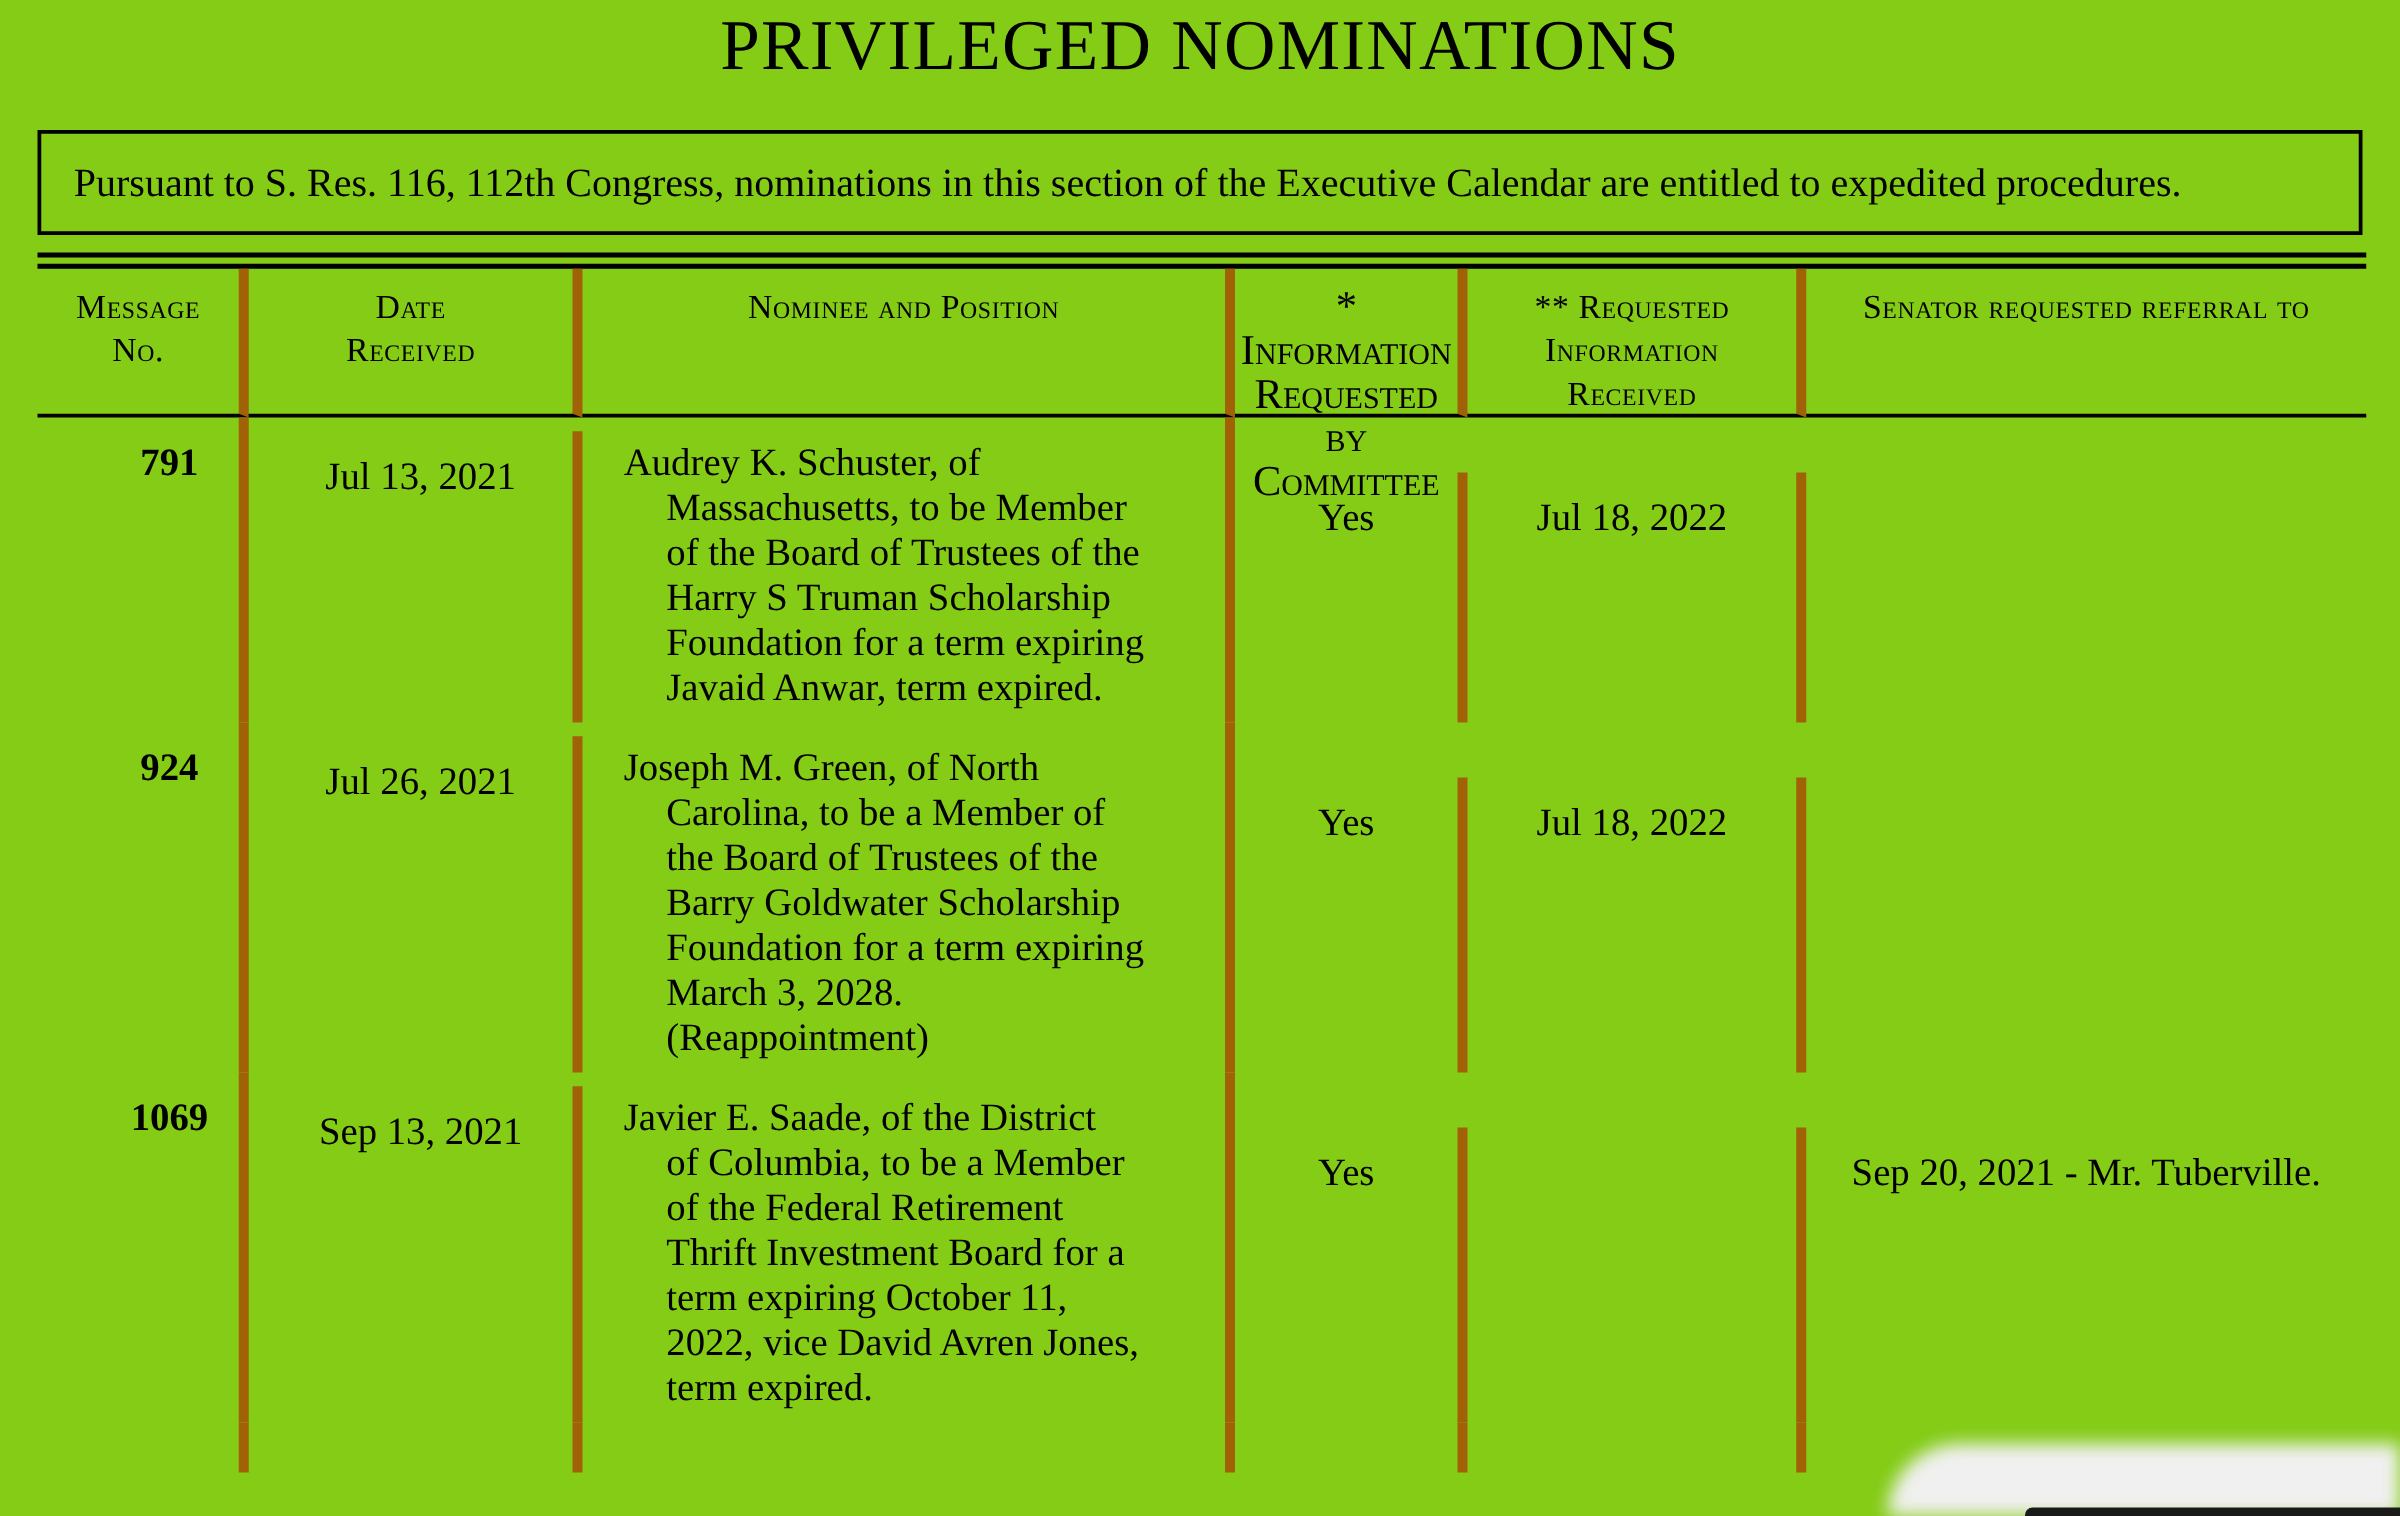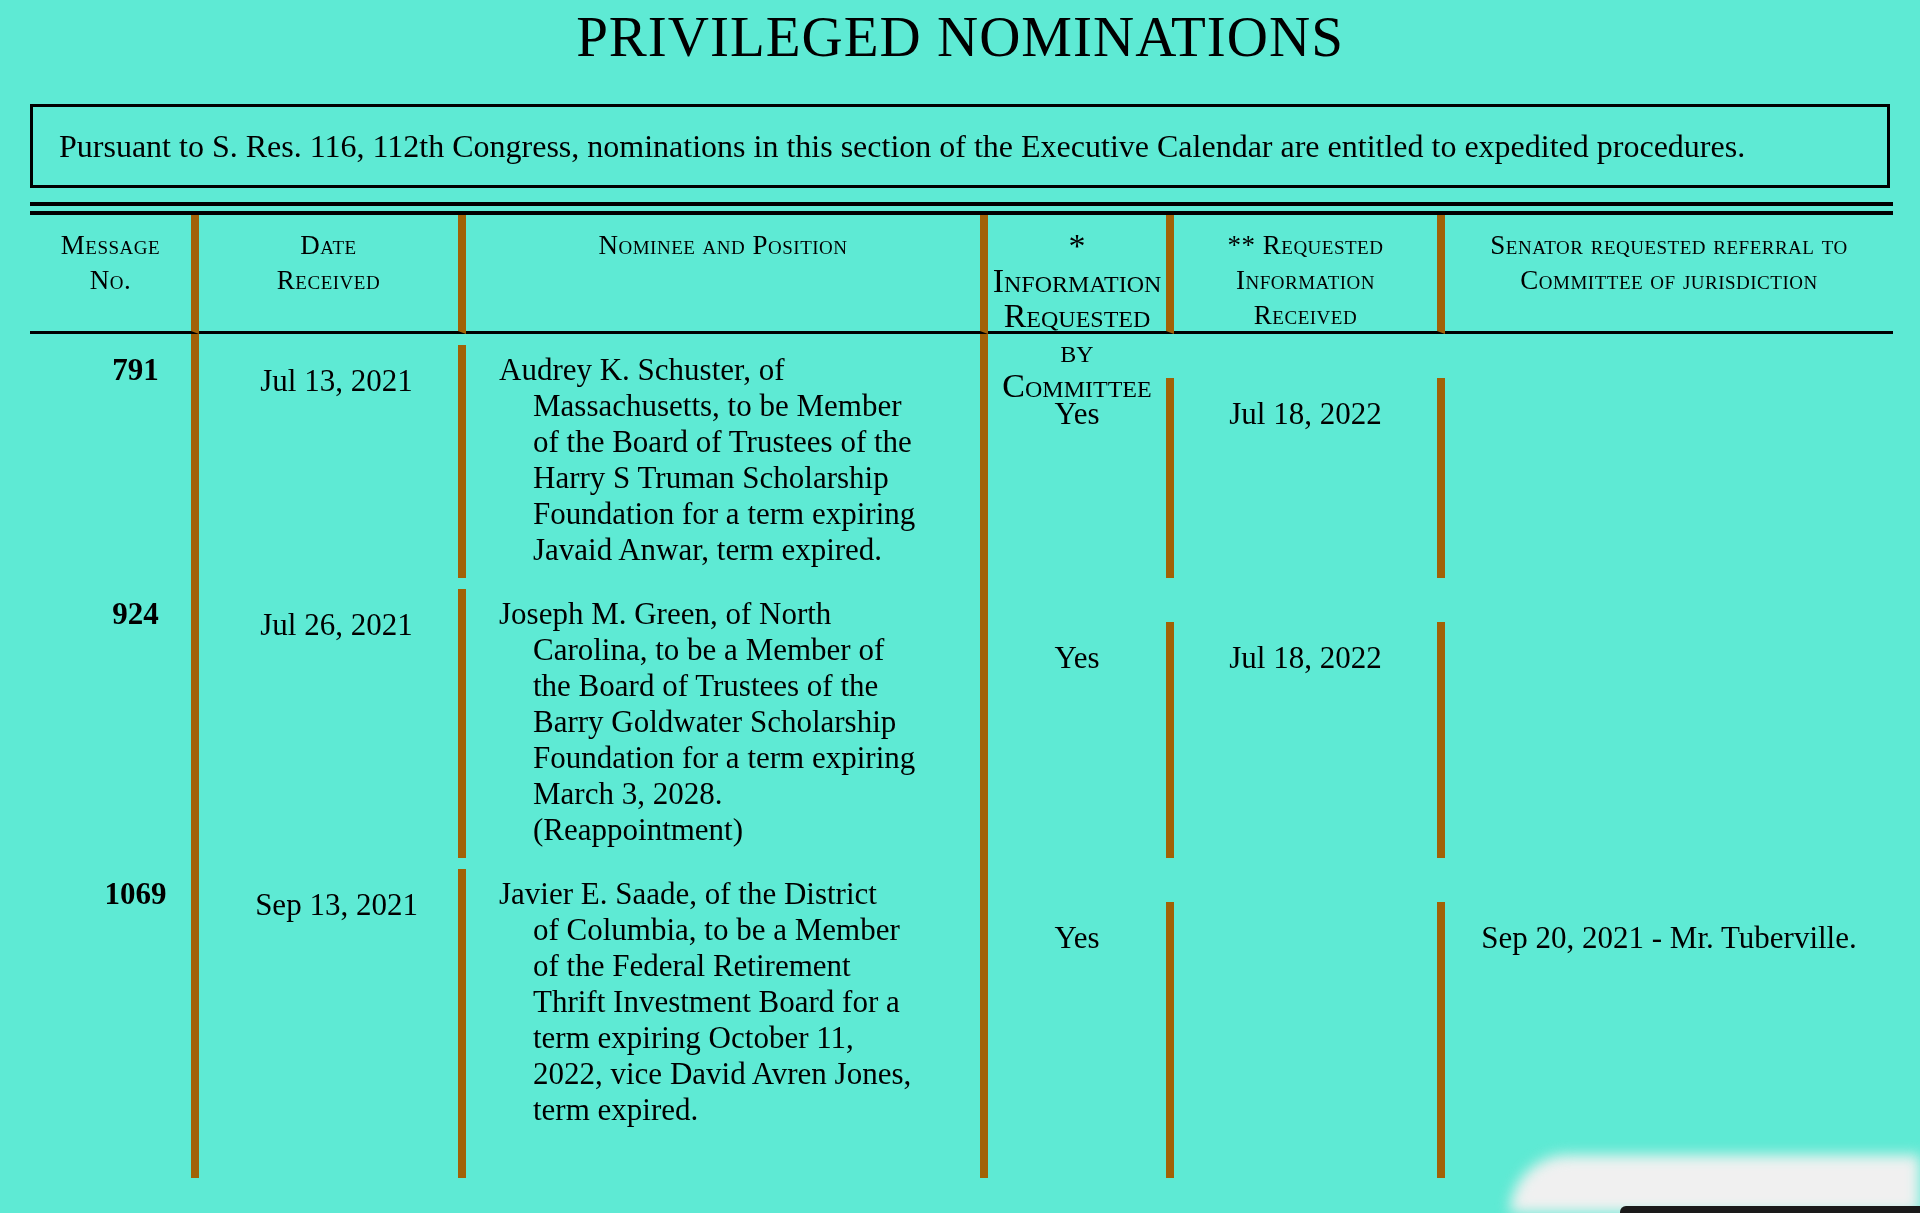--- a/index.html
+++ b/index.html
@@ -1,21 +1,21 @@
 <!DOCTYPE html>
 <html><head>
 <meta charset="utf-8">
 <style>
   * { margin: 0; padding: 0; box-sizing: border-box; }
   html, body { background: #ffffff; }
   #screen {
     position: relative;
     width: 1920px;
     height: 1213px;
-    background: #5eead4;
+    background: #84cc16;
     overflow: hidden;
     font-family: "Liberation Serif", "DejaVu Serif", serif;
     color: #000000;
   }
   .title {
     position: absolute;
     top: 4px; left: 0;
     width: 100%;
     text-align: center;
     font-size: 57px;
@@ -117,21 +117,20 @@
         <div class="line">Requested by</div>
         <div class="line">Committee</div>
       </div>
     <div class="cell hcell b-r">
         <div class="line">** Requested</div>
         <div class="line">Information</div>
         <div class="line">Received</div>
       </div>
     <div class="cell hcell">
         <div class="line">Senator requested referral to</div>
-        <div class="line">Committee of jurisdiction</div>
       </div>
 
     <div class="cell bcell b-r c-num">791</div>
     <div class="cell bcell b-r c-date">Jul 13, 2021</div>
     <div class="cell bcell b-r c-nominee hanging">
         <div class="line">Audrey K. Schuster, of</div>
         <div class="line cont">Massachusetts, to be Member</div>
         <div class="line cont">of the Board of Trustees of the</div>
         <div class="line cont">Harry S Truman Scholarship</div>
         <div class="line cont">Foundation for a term expiring</div>

